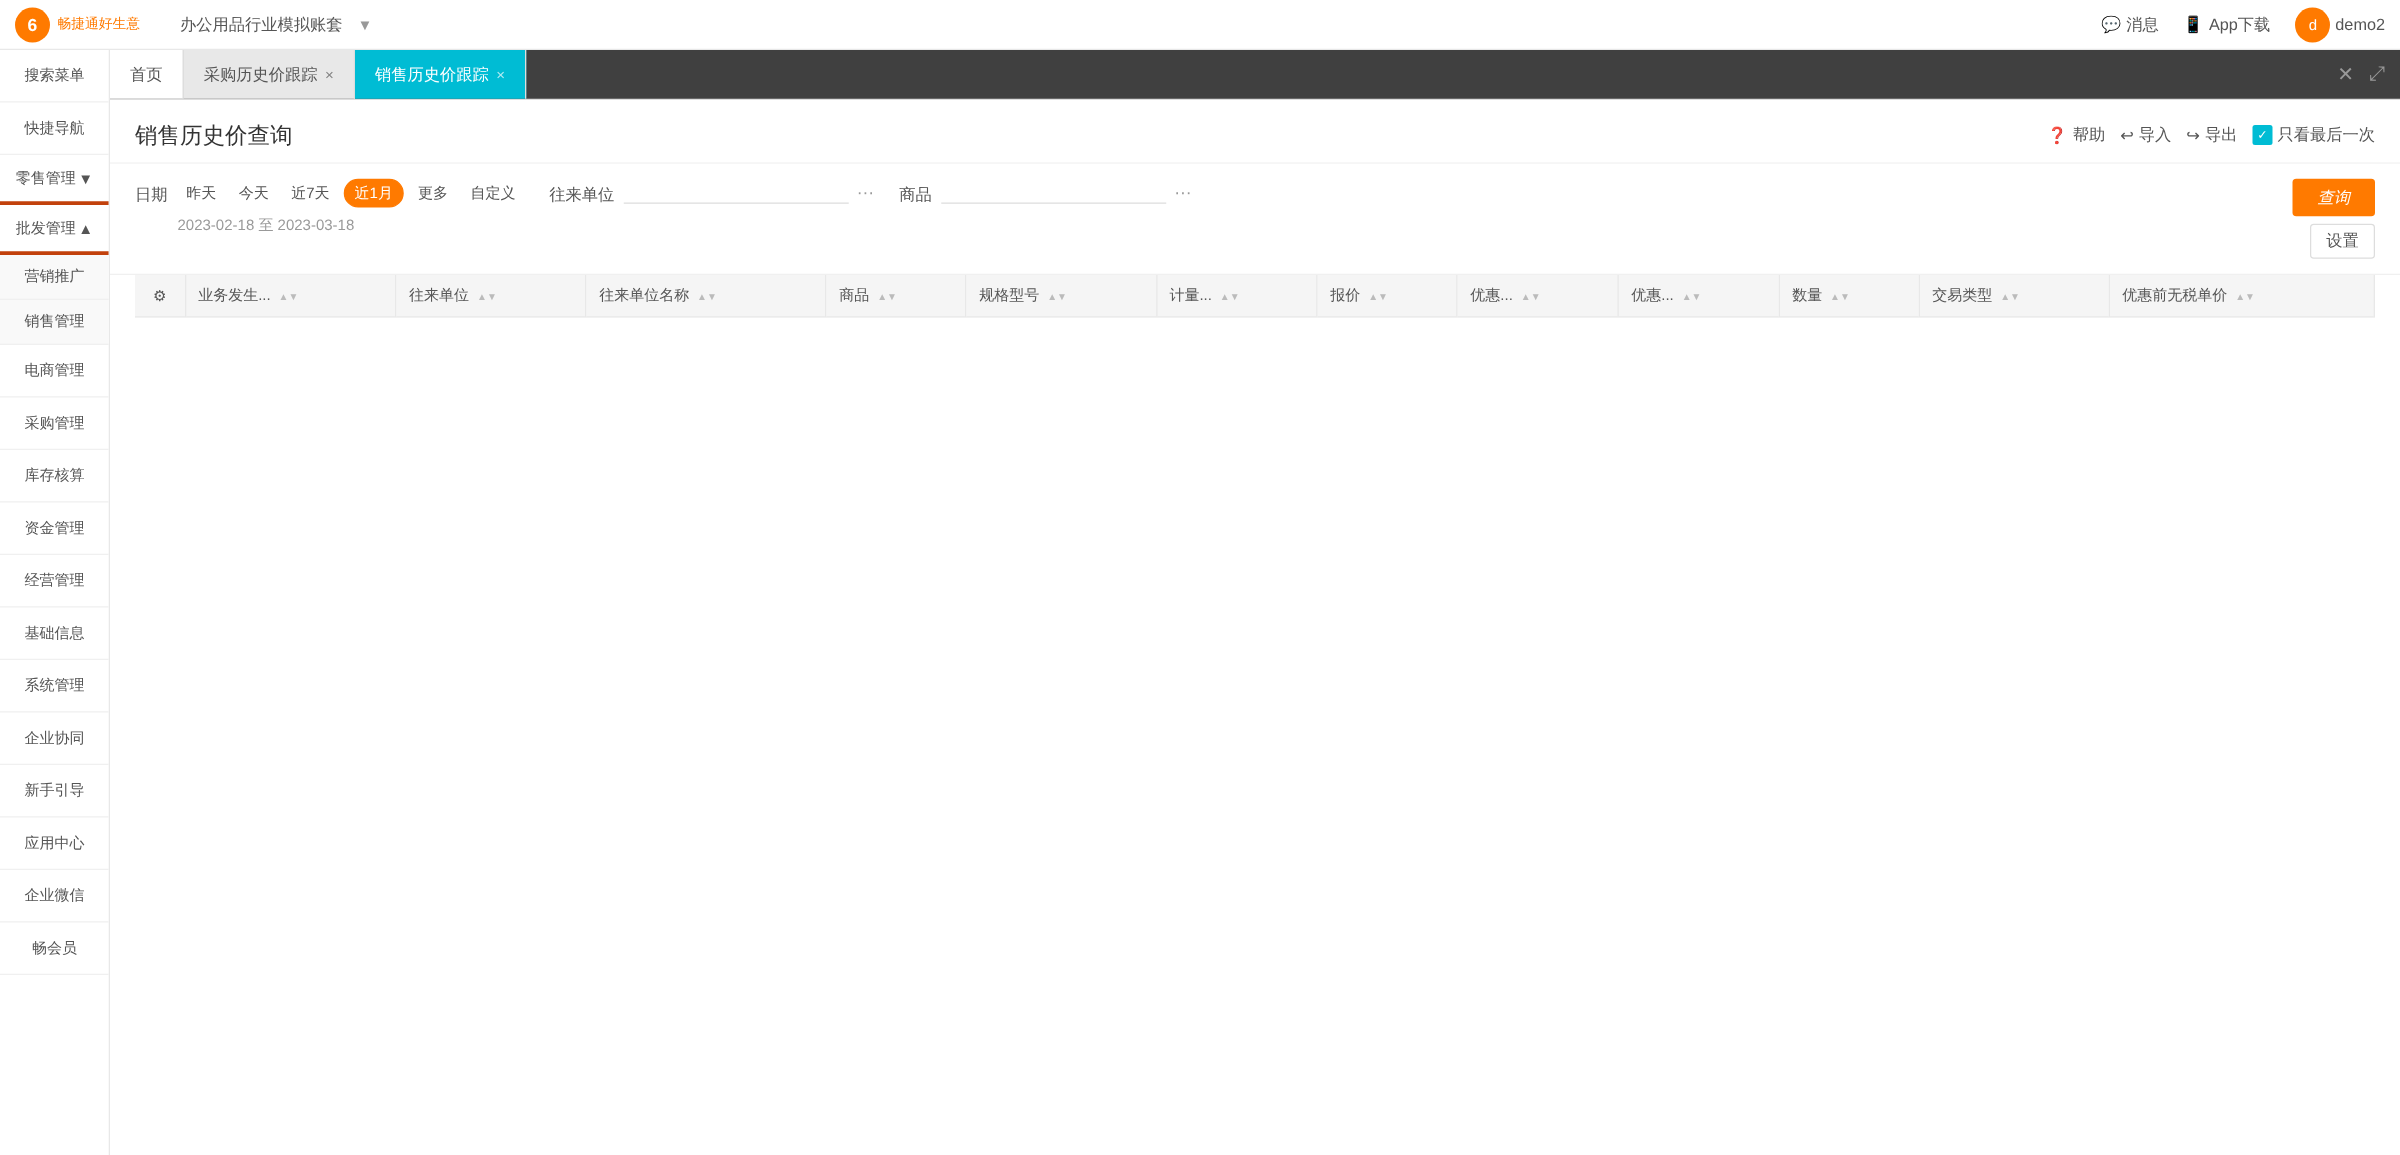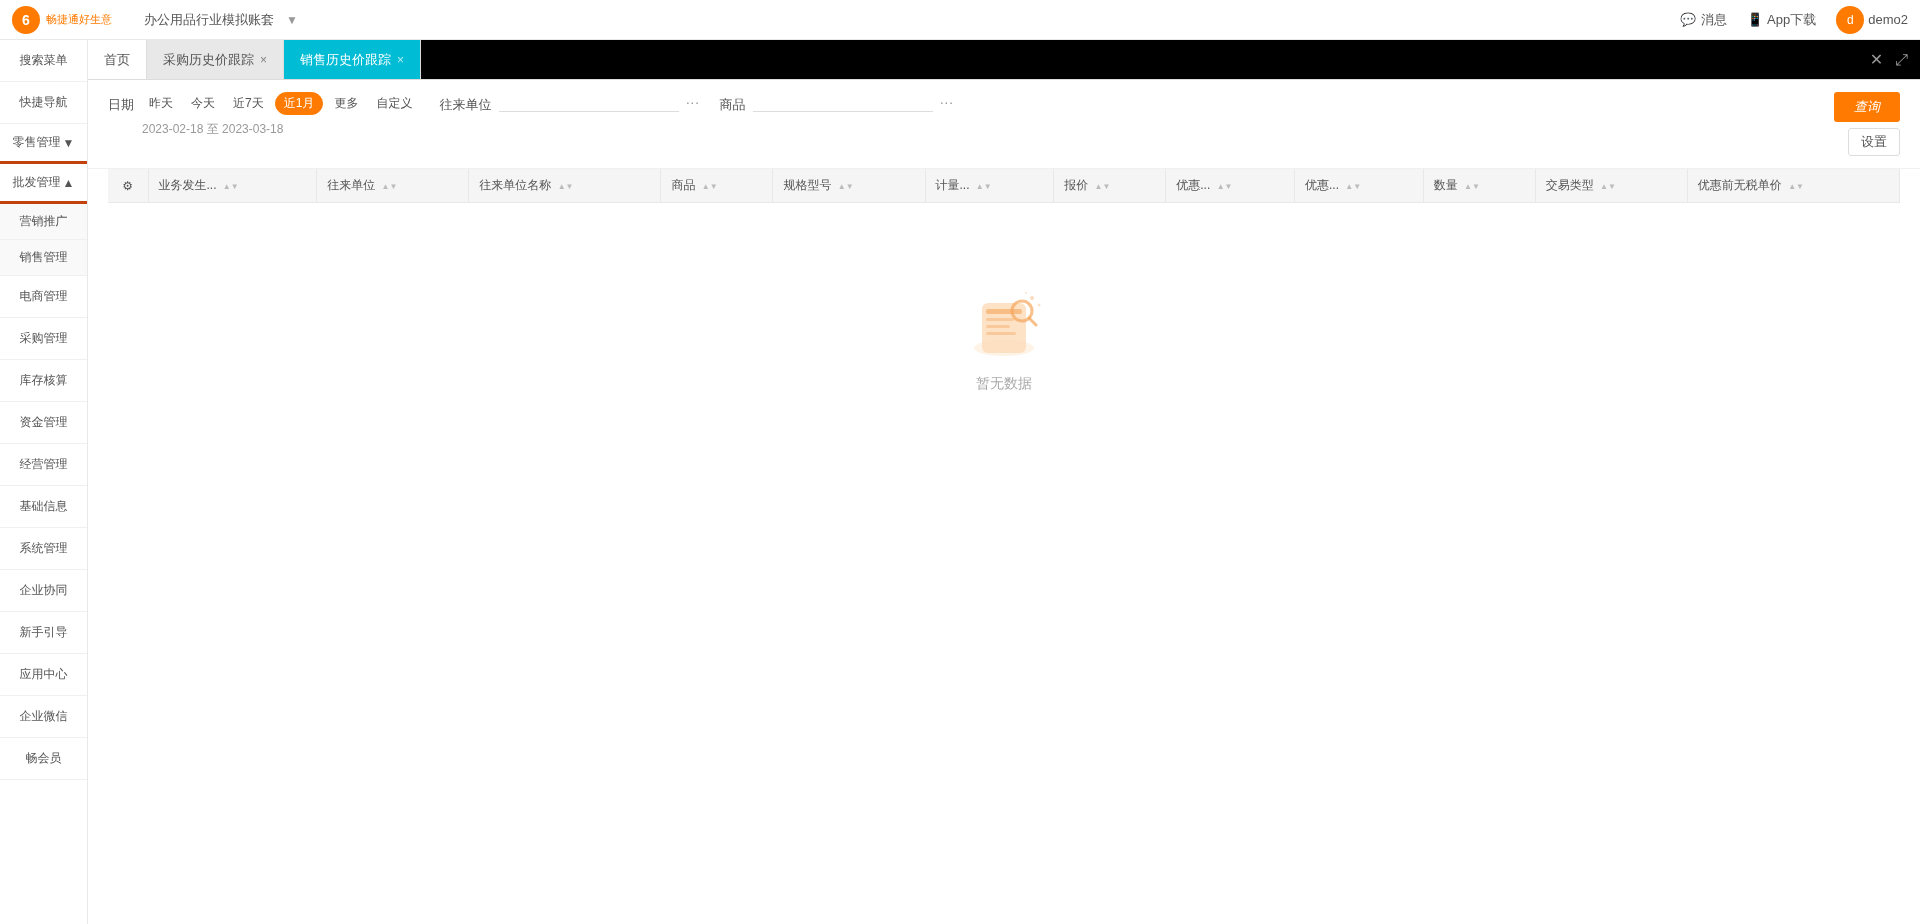--- a/index.html
+++ b/index.html
@@ -24,21 +24,21 @@
     .sidebar { width: 88px; background: #fff; border-right: 1px solid #e8e8e8; display: flex; flex-direction: column; flex-shrink: 0; overflow-y: auto; }
     .sidebar-item { padding: 12px 4px; text-align: center; cursor: pointer; font-size: 12px; color: #555; border-bottom: 1px solid #f0f0f0; position: relative; }
     .sidebar-group-title { padding: 10px 4px; text-align: center; cursor: pointer; font-size: 12px; color: #555; border-bottom: 3px solid #c2410c; display: flex; align-items: center; justify-content: center; gap: 2px; }
     .sidebar-sub { background: #f9f9f9; }
     .sidebar-sub-item { padding: 9px 4px; text-align: center; cursor: pointer; font-size: 12px; color: #555; border-bottom: 1px solid #f0f0f0; }
 
     
     .content-area { flex: 1; display: flex; flex-direction: column; overflow: hidden; }
 
     
-    .tab-bar { height: 40px; background: #000000; display: flex; align-items: stretch; border-bottom: 1px solid #ddd; flex-shrink: 0; justify-content: space-between; }
+    .tab-bar { height: 40px; background: #404040; display: flex; align-items: stretch; border-bottom: 1px solid #ddd; flex-shrink: 0; justify-content: space-between; }
     .tab-item { padding: 0 16px; display: flex; align-items: center; gap: 6px; cursor: pointer; font-size: 13px; color: #555; border-right: 1px solid #ddd; background: #e8e8e8; }
     .tab-item.active { background: #00bcd4; color: white; }
     .tab-item.home { background: #fff; color: #555; }
     .tab-close { font-size: 12px; cursor: pointer; opacity: 0.7; }
     .tab-bar-actions { margin-left: auto; display: flex; align-items: center; gap: 4px; padding: 0 8px; }
     .tab-bar-btn { cursor: pointer; color: #999; font-size: 16px; padding: 4px; }
 
     
     .page-content { flex: 1; background: #fff; overflow: auto; padding: 0; }
     .page-header { padding: 16px 20px 10px; border-bottom: 1px solid #f0f0f0; display: flex; align-items: center; justify-content: space-between; }
@@ -188,20 +188,41 @@
         <span class="tab-close">×</span>
       </div>
       <div class="tab-bar-actions">
         <span class="tab-bar-btn">✕</span>
         <span class="tab-bar-btn">⤢</span>
       </div>
     </div>
 
     <div class="page-content">
 
+      <div class="page-header">
+        <div class="page-title">销售历史价查询</div>
+        <div class="page-actions">
+          <div class="page-action-btn">
+            <span>❓</span>
+            <span>帮助</span>
+          </div>
+          <div class="page-action-btn">
+            <span>↩</span>
+            <span>导入</span>
+          </div>
+          <div class="page-action-btn">
+            <span>↪</span>
+            <span>导出</span>
+          </div>
+          <div class="only-last-checkbox">
+            <div class="checkbox-icon">✓</div>
+            <span>只看最后一次</span>
+          </div>
+        </div>
+      </div>
 
       <div class="filter-bar">
         <div class="filter-group">
           <span class="filter-label">日期</span>
           <div class="filter-date-btns">
             <div class="date-btn-row">
               <span class="date-btn">昨天</span>
               <span class="date-btn">今天</span>
               <span class="date-btn">近7天</span>
               <span class="date-btn active">近1月</span>
@@ -289,37 +310,16 @@
                 <span>优惠前无税单价</span>
                 <span class="sort-icons">▲▼</span>
               </th>
             </tr>
           </thead>
           <tbody>
           </tbody>
         </table>
       </div>
 
-      <div class="empty-state">
-        <div class="empty-icon">
-          <svg class="scroll-svg" viewBox="0 0 100 80">
-
-            <ellipse cx="50" cy="65" rx="30" ry="8" fill="#fde8d0" opacity="0.5"></ellipse>
-            <rect x="28" y="20" width="44" height="50" rx="6" fill="#fddbb8" opacity="0.8"></rect>
-            <rect x="32" y="26" width="36" height="5" rx="2" fill="#f5a55a" opacity="0.6"></rect>
-            <rect x="32" y="35" width="28" height="3" rx="1.5" fill="#f5a55a" opacity="0.4"></rect>
-            <rect x="32" y="42" width="24" height="3" rx="1.5" fill="#f5a55a" opacity="0.4"></rect>
-            <rect x="32" y="49" width="30" height="3" rx="1.5" fill="#f5a55a" opacity="0.4"></rect>
-
-            <circle cx="68" cy="28" r="10" fill="none" stroke="#f5a55a" stroke-width="3" opacity="0.7"></circle>
-            <line x1="75" y1="35" x2="82" y2="42" stroke="#f5a55a" stroke-width="3" stroke-linecap="round" opacity="0.7"></line>
-
-            <circle cx="78" cy="15" r="2" fill="#f5a55a" opacity="0.4"></circle>
-            <circle cx="85" cy="22" r="1.5" fill="#f5a55a" opacity="0.3"></circle>
-            <circle cx="72" cy="10" r="1" fill="#f5a55a" opacity="0.3"></circle>
-          </svg>
-        </div>
-        <div class="empty-text">暂无数据</div>
-      </div>
 
     </div>
   </div>
 </div>
 
 </body></html>

